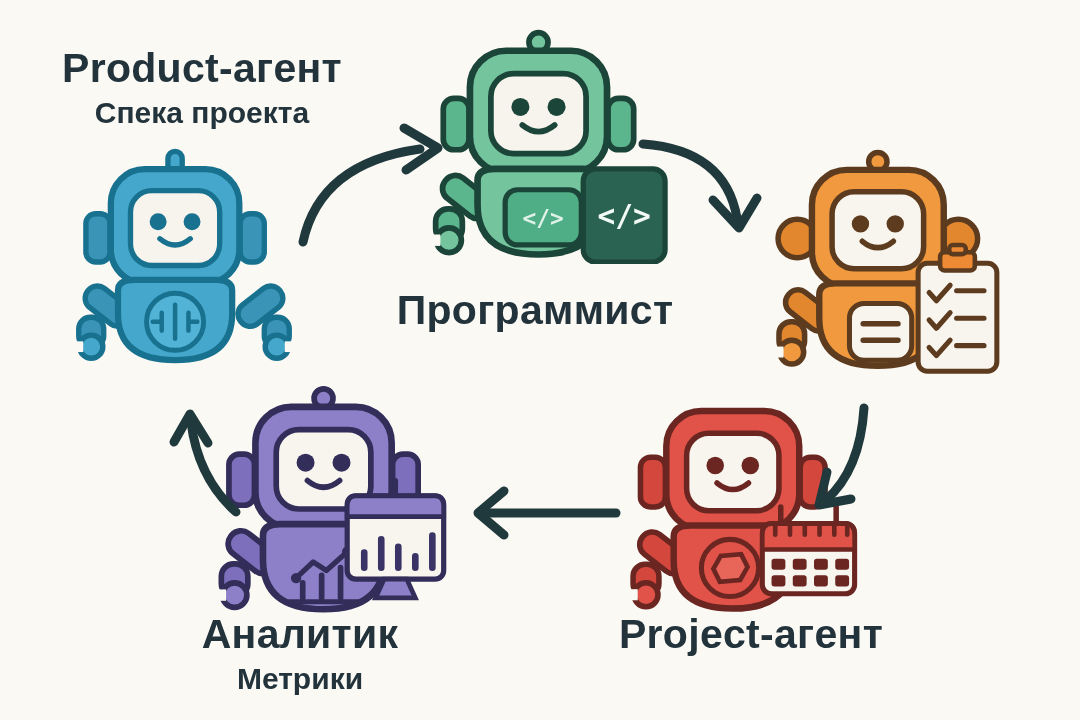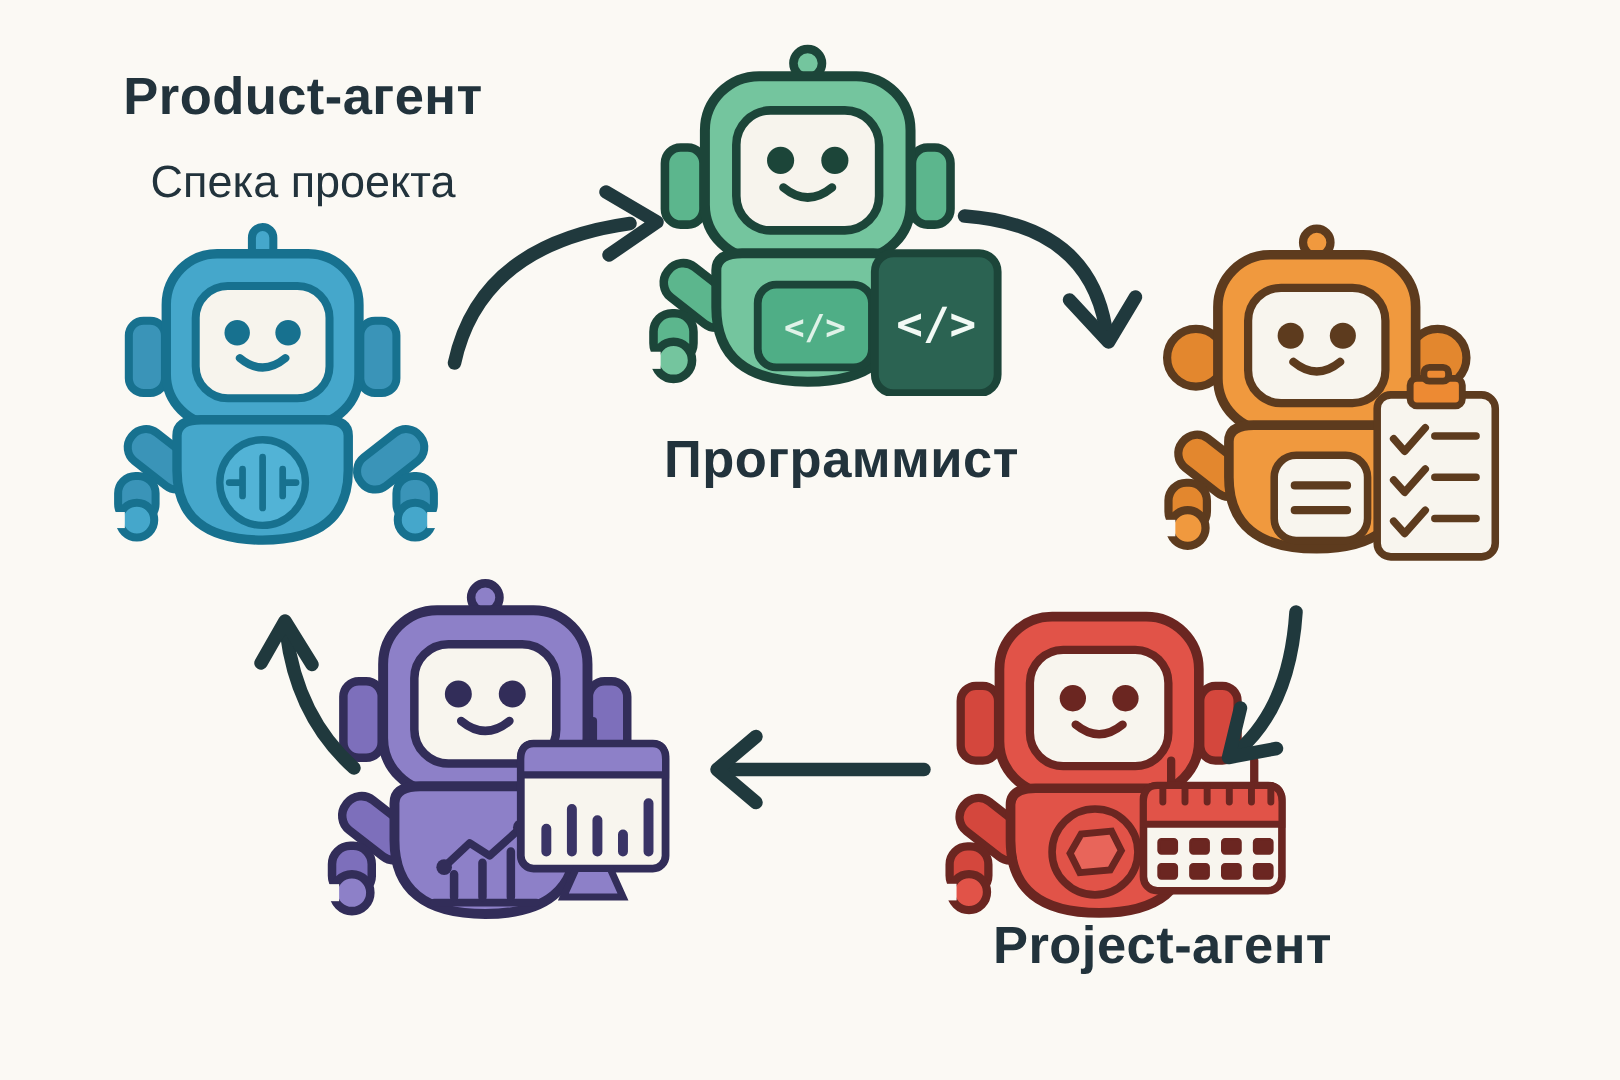--- a/index.html
+++ b/index.html
@@ -2,22 +2,22 @@
 <html><head>
 <meta charset="utf-8">
 <style>
   html,body{margin:0;padding:0;background:#e8e8e8;}
   .stage{
     position:relative;width:1080px;height:720px;overflow:hidden;
     background:var(--background,#FBF9F4);
     font-family:"Liberation Sans",sans-serif;
   }
   .label{position:absolute;text-align:center;color:var(--text,#22333C);}
-  .label .title{font-size:35px;font-weight:700;letter-spacing:.3px;line-height:1.2;}
-  .label .subtitle{font-size:30px;font-weight:400;margin-top:18px;line-height:1.2;}
+  .label .title{font-size:41px;font-weight:700;letter-spacing:.3px;line-height:1.2;}
+  .label .subtitle{font-size:30px;font-weight:700;margin-top:2px;line-height:1.2;}
   .robot{position:absolute;}
   .robot svg{display:block;width:100%;height:100%;}
 
   
   .main      {fill:var(--main);   stroke:var(--outline); stroke-width:7;}
   .shade     {fill:var(--shade);  stroke:var(--outline); stroke-width:6;}
   .face      {fill:var(--face);   stroke:var(--outline); stroke-width:6;}
   .eye       {fill:var(--outline); stroke:none;}
   .chestfill {fill:var(--chest);  stroke:var(--outline); stroke-width:5.5;}
   .boardfill {fill:var(--board);  stroke:var(--outline); stroke-width:5.5;}
@@ -41,24 +41,28 @@
 <body>
 
 <div class="stage" style="--background: #FBF9F4; --text: #22333C; --arrow: #20393D;">
 
   <div class="label" style="left:37px;top:44px;width:330px">
     <div class="title">Product-агент</div>
     <div class="subtitle">Спека проекта</div>
   </div>
   <div class="label" style="left:680px;top:44px;width:330px">
   </div>
-  <div class="label" style="left:396px;top:286px;width:330px">
+  <div class="label" style="left:370px;top:286px;width:330px">
     <div class="title">Программист</div>
   </div>
-  <div class="label" style="left:608px;top:610px;width:334px">
+  <div class="label" style="left:135px;top:610px;width:330px">
+    <div class="title">Аналитик</div>
+    <div class="subtitle">Метрики</div>
+  </div>
+  <div class="label" style="left:584px;top:610px;width:334px">
     <div class="title">Project-агент</div>
   </div>
 
   <div class="robot" style="left: 68px; top: 146px; width: 232px; height: 223px; --main: #45A7CB; --shade: #3A94B8; --outline: #17718F; --face: #F7F4ED; --chest: #52B3D6;">
     <svg viewBox="0 0 260 250">
       <g>
         <rect class="shade" x="16" y="166" width="56" height="27" rx="13" transform="rotate(38 44 180)"></rect>
         <rect class="shade" x="12" y="192" width="28" height="34" rx="13"></rect>
         <rect class="shade" x="188" y="166" width="56" height="27" rx="13" transform="rotate(-38 216 180)"></rect>
         <rect class="shade" x="220" y="192" width="28" height="34" rx="13"></rect>

